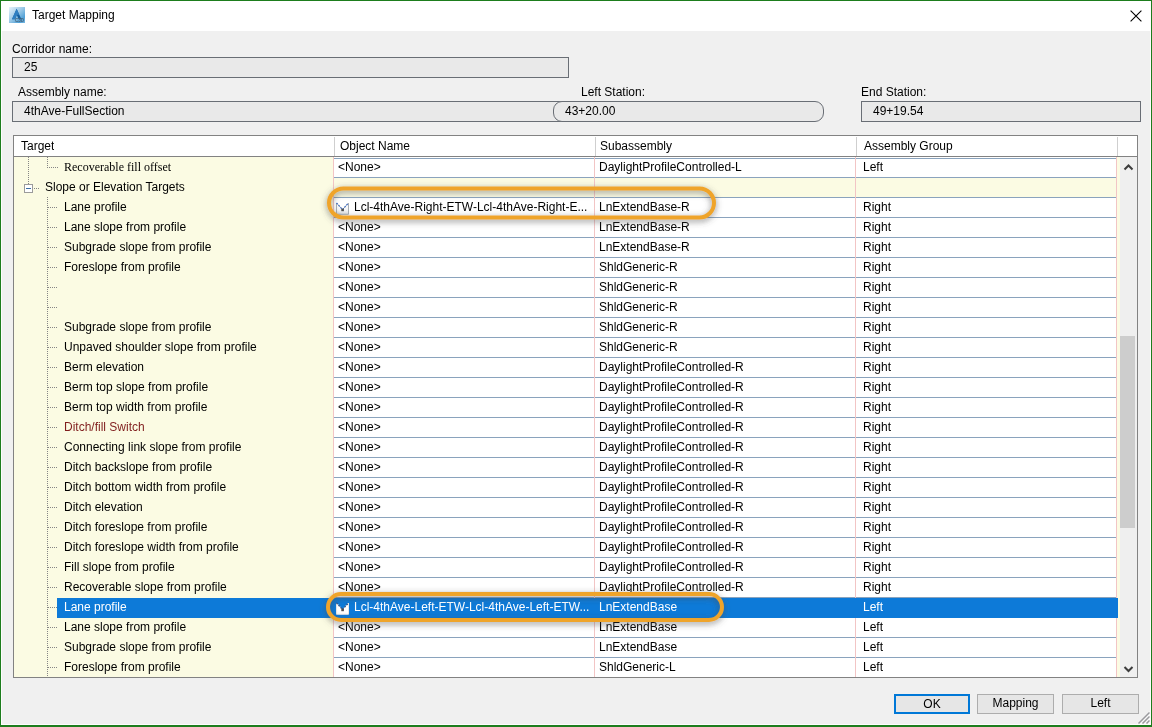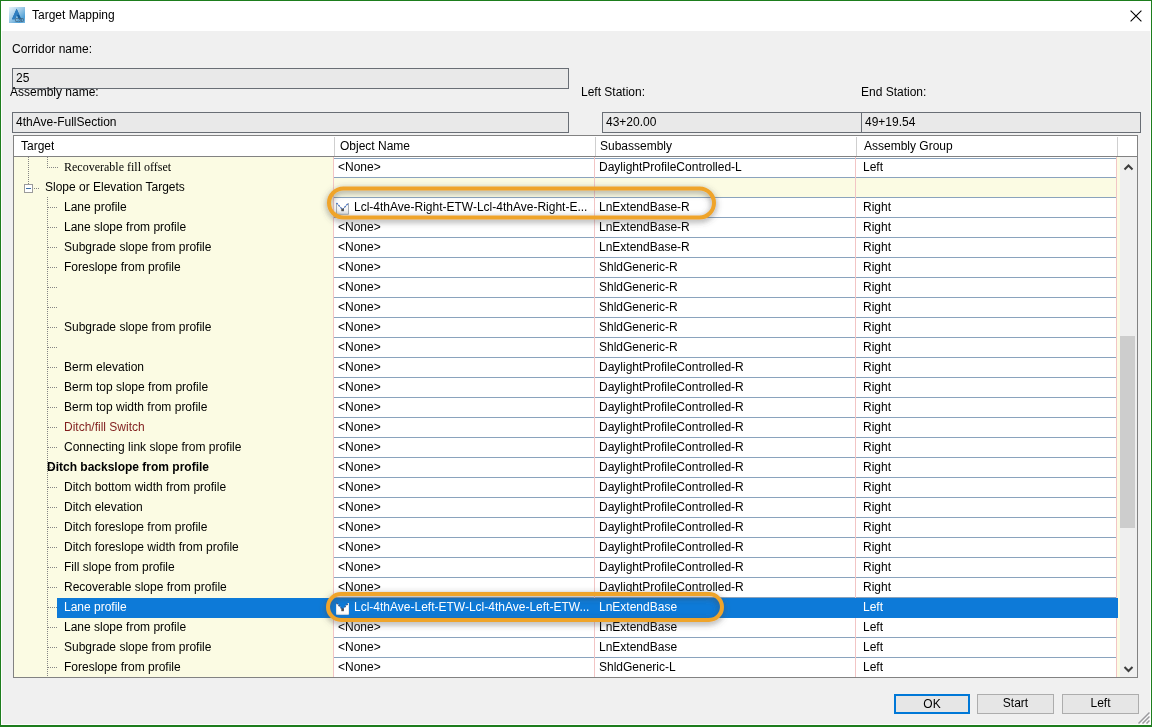--- a/index.html
+++ b/index.html
@@ -2,21 +2,21 @@
 <html><head><meta charset="utf-8"><title>Target Mapping</title>
 <style>
   html,body{margin:0;padding:0;}
   body{width:1152px;height:727px;overflow:hidden;
        font-family:"Liberation Sans",sans-serif;font-size:12px;color:#000;}
   .abs{position:absolute;}
   #root{position:relative;width:1152px;height:727px;background:#1d7d1d;}
   #inner{position:absolute;left:1px;top:1px;width:1150px;height:724px;background:#f0f0f0;}
   .lbl{position:absolute;line-height:14px;white-space:nowrap;}
   .inp{position:absolute;background:#e9e9e9;border:1px solid #696e75;
-       line-height:19px;padding-left:3px;white-space:nowrap;box-sizing:border-box;margin-top:11px;}
+       line-height:19px;padding-left:11px;white-space:nowrap;box-sizing:border-box;}
   .celltxt{position:absolute;line-height:20px;white-space:nowrap;overflow:hidden;}
   .vdot{position:absolute;width:1px;
         background-image:repeating-linear-gradient(to bottom,#858585 0 1px,transparent 1px 2px);}
   .hdot{position:absolute;height:1px;
         background-image:repeating-linear-gradient(to right,#858585 0 1px,transparent 1px 2px);}
   .hline{position:absolute;height:1px;background:#8aa3bd;}
   .vpink{position:absolute;width:1px;background:#f2c5c5;}
   .btn{position:absolute;background:#e6e6e6;border:1px solid #adadad;
        text-align:center;line-height:17px;box-sizing:border-box;}
 </style></head>
@@ -40,24 +40,24 @@
 <path d="M7.6 1.8 L12.4 12.2 L9.7 12.2 L7.8 8.1 L6.1 12.2 L3 12.2 Z" fill="#135e9e"></path>
 <path d="M7.6 1.8 L10.2 7.6 L7.8 8.1 L6.1 12.2 L3 12.2 Z" fill="#2e7fc2"></path>
 <text x="10.6" y="15" font-size="4.6" font-family="Liberation Sans" font-weight="bold" fill="#48677e" text-anchor="middle">C3D</text>
 </svg>
 <div class="lbl" style="left:31px;top:7px;font-size:12px;">Target Mapping</div>
 <svg class="abs" style="left:1128px;top:8px;" width="14" height="14" viewBox="0 0 14 14">
 <path d="M1.6 1.6 L12.4 12.4 M12.4 1.6 L1.6 12.4" stroke="#000" stroke-width="1.1" fill="none"></path>
 </svg>
 <div class="lbl" style="left:11px;top:41px;">Corridor name:</div>
 <div class="inp" style="left:11px;top:56px;width:557px;height:21px;">25</div>
-<div class="lbl" style="left:9px;top:84px;">Assembly name:</div>
+<div class="lbl" style="left:17px;top:84px;">Assembly name:</div>
 <div class="inp" style="left:11px;top:100px;width:557px;height:21px;">4thAve-FullSection</div>
 <div class="lbl" style="left:580px;top:84px;">Left Station:</div>
-<div class="inp" style="left:601px;top:100px;width:271px;height:21px;">43+20.00</div>
+<div class="inp" style="left:552px;top:100px;width:271px;height:21px;border-radius:9px;">43+20.00</div>
 <div class="lbl" style="left:860px;top:84px;">End Station:</div>
 <div class="inp" style="left:860px;top:100px;width:280px;height:21px;">49+19.54</div>
 <div class="abs" style="left:12px;top:134px;width:1125px;height:543px;border:1px solid #828282;background:#fff;box-sizing:border-box;"></div>
 <div class="abs" style="left:13px;top:135px;width:1123px;height:20px;background:#fff;"></div>
 <div class="abs" style="left:13px;top:155px;width:1123px;height:1px;background:#828282;"></div>
 <div class="celltxt" style="left:20px;top:135px;">Target</div>
 <div class="celltxt" style="left:339px;top:135px;">Object Name</div>
 <div class="celltxt" style="left:599px;top:135px;">Subassembly</div>
 <div class="celltxt" style="left:863px;top:135px;">Assembly Group</div>
 <div class="abs" style="left:333px;top:136px;width:1px;height:19px;background:#cfcfcf;"></div>
@@ -187,20 +187,21 @@
 <div class="celltxt" style="left:337px;top:276px;color:#000;">&lt;None&gt;</div>
 <div class="celltxt" style="left:598px;top:276px;color:#000;">ShldGeneric-R</div>
 <div class="celltxt" style="left:862px;top:276px;color:#000;">Right</div>
 <div class="celltxt" style="left:337px;top:296px;color:#000;">&lt;None&gt;</div>
 <div class="celltxt" style="left:598px;top:296px;color:#000;">ShldGeneric-R</div>
 <div class="celltxt" style="left:862px;top:296px;color:#000;">Right</div>
 <div class="celltxt" style="left:63px;top:316px;color:#000;">Subgrade slope from profile</div>
 <div class="celltxt" style="left:337px;top:316px;color:#000;">&lt;None&gt;</div>
 <div class="celltxt" style="left:598px;top:316px;color:#000;">ShldGeneric-R</div>
 <div class="celltxt" style="left:862px;top:316px;color:#000;">Right</div>
+<div class="celltxt" style="left:63px;top:336px;color:#000;">Unpaved shoulder slope from profile</div>
 <div class="celltxt" style="left:337px;top:336px;color:#000;">&lt;None&gt;</div>
 <div class="celltxt" style="left:598px;top:336px;color:#000;">ShldGeneric-R</div>
 <div class="celltxt" style="left:862px;top:336px;color:#000;">Right</div>
 <div class="celltxt" style="left:63px;top:356px;color:#000;">Berm elevation</div>
 <div class="celltxt" style="left:337px;top:356px;color:#000;">&lt;None&gt;</div>
 <div class="celltxt" style="left:598px;top:356px;color:#000;">DaylightProfileControlled-R</div>
 <div class="celltxt" style="left:862px;top:356px;color:#000;">Right</div>
 <div class="celltxt" style="left:63px;top:376px;color:#000;">Berm top slope from profile</div>
 <div class="celltxt" style="left:337px;top:376px;color:#000;">&lt;None&gt;</div>
 <div class="celltxt" style="left:598px;top:376px;color:#000;">DaylightProfileControlled-R</div>
@@ -210,21 +211,21 @@
 <div class="celltxt" style="left:598px;top:396px;color:#000;">DaylightProfileControlled-R</div>
 <div class="celltxt" style="left:862px;top:396px;color:#000;">Right</div>
 <div class="celltxt" style="left:63px;top:416px;color:#7f1d1d;">Ditch/fill Switch</div>
 <div class="celltxt" style="left:337px;top:416px;color:#000;">&lt;None&gt;</div>
 <div class="celltxt" style="left:598px;top:416px;color:#000;">DaylightProfileControlled-R</div>
 <div class="celltxt" style="left:862px;top:416px;color:#000;">Right</div>
 <div class="celltxt" style="left:63px;top:436px;color:#000;">Connecting link slope from profile</div>
 <div class="celltxt" style="left:337px;top:436px;color:#000;">&lt;None&gt;</div>
 <div class="celltxt" style="left:598px;top:436px;color:#000;">DaylightProfileControlled-R</div>
 <div class="celltxt" style="left:862px;top:436px;color:#000;">Right</div>
-<div class="celltxt" style="left:46px;top:456px;color:#000;font-weight:bold;">Ditch backslope from profile</div>
+<div class="celltxt" style="left:63px;top:456px;color:#000;">Ditch backslope from profile</div>
 <div class="celltxt" style="left:337px;top:456px;color:#000;">&lt;None&gt;</div>
 <div class="celltxt" style="left:598px;top:456px;color:#000;">DaylightProfileControlled-R</div>
 <div class="celltxt" style="left:862px;top:456px;color:#000;">Right</div>
 <div class="celltxt" style="left:63px;top:476px;color:#000;">Ditch bottom width from profile</div>
 <div class="celltxt" style="left:337px;top:476px;color:#000;">&lt;None&gt;</div>
 <div class="celltxt" style="left:598px;top:476px;color:#000;">DaylightProfileControlled-R</div>
 <div class="celltxt" style="left:862px;top:476px;color:#000;">Right</div>
 <div class="celltxt" style="left:63px;top:496px;color:#000;">Ditch elevation</div>
 <div class="celltxt" style="left:337px;top:496px;color:#000;">&lt;None&gt;</div>
 <div class="celltxt" style="left:598px;top:496px;color:#000;">DaylightProfileControlled-R</div>
@@ -277,19 +278,19 @@
 <svg class="abs" style="left:0;top:0;width:1150px;height:724px;pointer-events:none;" viewBox="0 0 1150 724">
 <defs>
           <filter id="capsh" x="-20%" y="-60%" width="140%" height="220%">
 <feDropShadow dx="0" dy="2" stdDeviation="3" flood-color="#4e4e4e" flood-opacity="0.65"></feDropShadow>
 </filter>
         </defs>
 <rect x="328" y="187.5" width="385" height="29" rx="14.5" ry="14.5" fill="none" stroke="#efa42c" stroke-width="4" filter="url(#capsh)"></rect>
 <rect x="327" y="593" width="394" height="26" rx="13" ry="13" fill="none" stroke="#efa42c" stroke-width="4" filter="url(#capsh)"></rect>
 </svg>
 <div class="btn" style="left:893px;top:693px;width:76px;height:20px;border:2px solid #0078d7;line-height:16px;">OK</div>
-<div class="btn" style="left:976px;top:693px;width:77px;height:20px;">Start</div>
+<div class="btn" style="left:976px;top:693px;width:77px;height:20px;">Mapping</div>
 <div class="btn" style="left:1061px;top:693px;width:77px;height:20px;">Left</div>
 <svg class="abs" style="left:1136px;top:710px;" width="13" height="13" viewBox="0 0 13 13">
 <path d="M13 0 L0 13 L13 13 Z" fill="#fafafa"></path>
 <path d="M12.5 1.5 L1.5 12.5 M12.5 5.5 L5.5 12.5 M12.5 9.5 L9.5 12.5" stroke="#9a9a9e" stroke-width="1.5" fill="none"></path>
 </svg>
 </div>
   </div>
 </body></html>

